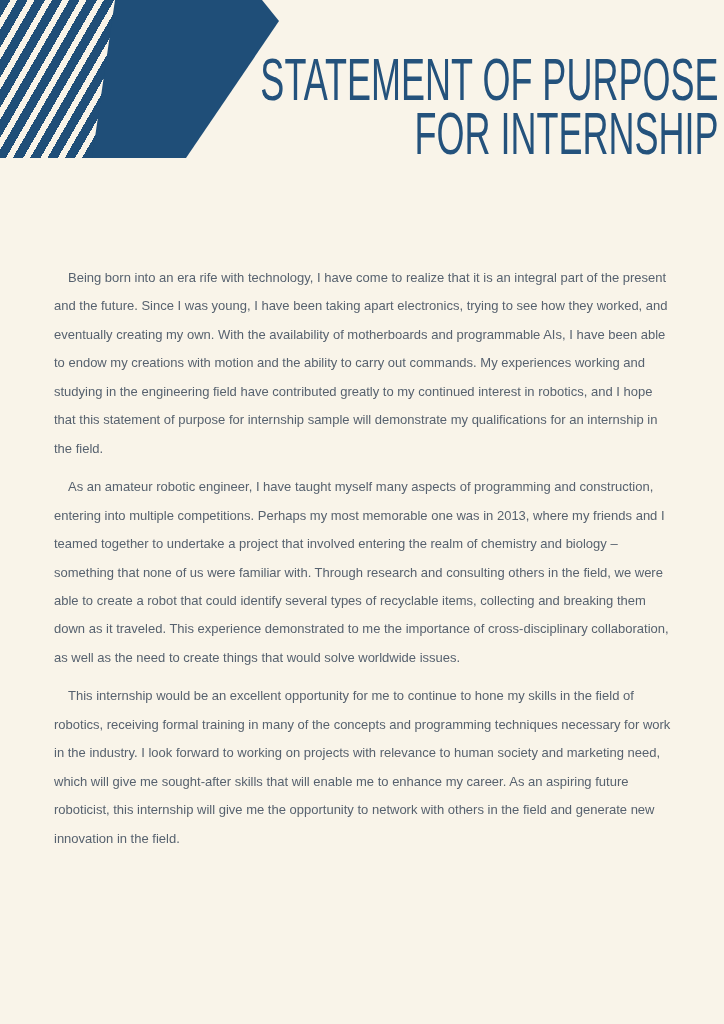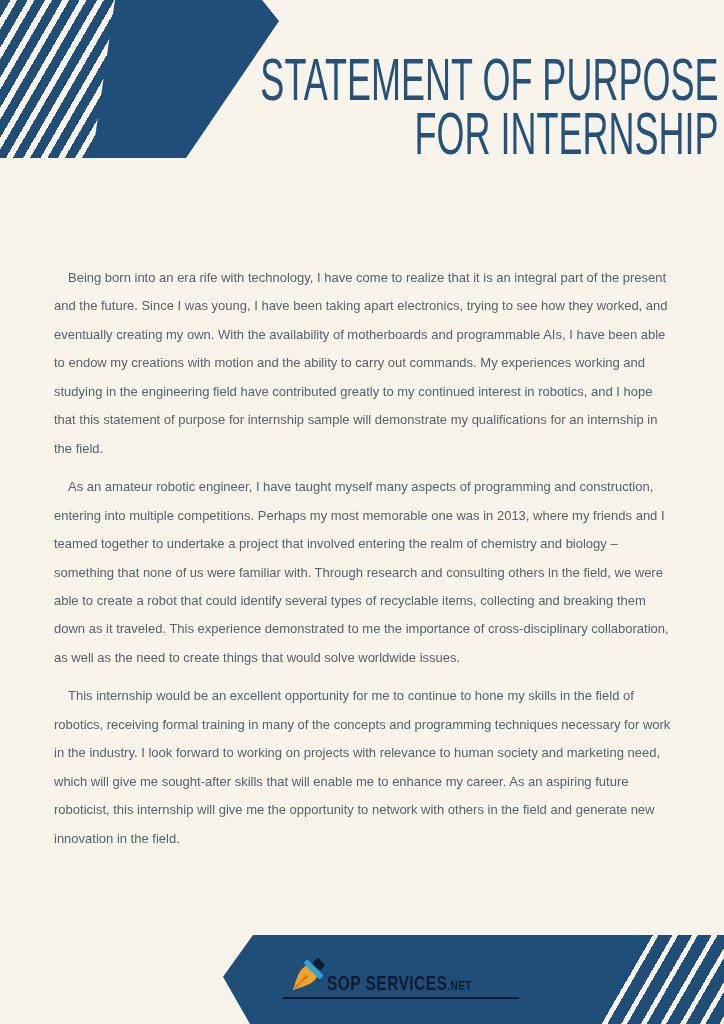--- a/index.html
+++ b/index.html
@@ -72,29 +72,14 @@
     <span class="title-line">STATEMENT OF PURPOSE</span>
     <span class="title-line">FOR INTERNSHIP</span>
   </h1>
 
   <div class="essay">
     <p>Being born into an era rife with technology, I have come to realize that it is an integral part of the present and the future. Since I was young, I have been taking apart electronics, trying to see how they worked, and eventually creating my own. With the availability of motherboards and programmable AIs, I have been able to endow my creations with motion and the ability to carry out commands. My experiences working and studying in the engineering field have contributed greatly to my continued interest in robotics, and I hope that this statement of purpose for internship sample will demonstrate my qualifications for an internship in the field.</p>
     <p>As an amateur robotic engineer, I have taught myself many aspects of programming and construction, entering into multiple competitions. Perhaps my most memorable one was in 2013, where my friends and I teamed together to undertake a project that involved entering the realm of chemistry and biology – something that none of us were familiar with. Through research and consulting others in the field, we were able to create a robot that could identify several types of recyclable items, collecting and breaking them down as it traveled. This experience demonstrated to me the importance of cross-disciplinary collaboration, as well as the need to create things that would solve worldwide issues.</p>
     <p>This internship would be an excellent opportunity for me to continue to hone my skills in the field of robotics, receiving formal training in many of the concepts and programming techniques necessary for work in the industry. I look forward to working on projects with relevance to human society and marketing need, which will give me sought-after skills that will enable me to enhance my career. As an aspiring future roboticist, this internship will give me the opportunity to network with others in the field and generate new innovation in the field.</p>
   </div>
 
-  <div class="footer-banner">
-    <div class="footer-stripes"></div>
-    <div class="logo">
-      <svg width="46" height="44" viewBox="0 0 44 44" aria-hidden="true">
-        <g transform="rotate(45 22 22)">
-          <rect x="16.5" y="0" width="11" height="8" rx="2" style="fill:var(--logo-ink)"></rect>
-          <path d="M22 41 C19 33 13.5 27 13.5 17.5 A8.5 8.5 0 0 1 30.5 17.5 C30.5 27 25 33 22 41 Z" style="fill:var(--pen-orange)"></path>
-          <path d="M22 38 L22 24" style="stroke:var(--pen-orange-dark);stroke-width:1.8;fill:none"></path>
-          <circle cx="22" cy="22.5" r="2.1" style="fill:var(--pen-orange-dark)"></circle>
-          <rect x="10.5" y="8.5" width="23" height="5.5" rx="1.2" style="fill:var(--pen-band-blue)"></rect>
-        </g>
-      </svg>
-      <span class="brand"><span class="brand-main">SOP SERVICES</span><span class="brand-tld">.NET</span></span>
-    </div>
-  </div>
 
 </div>
 
 </body></html>

